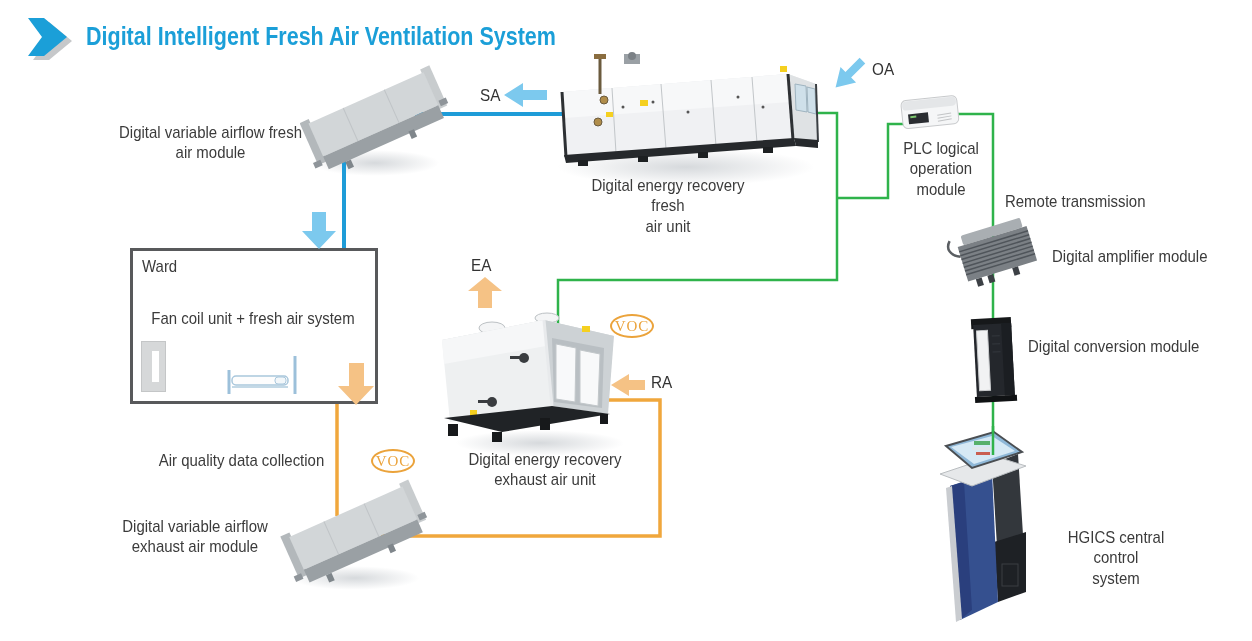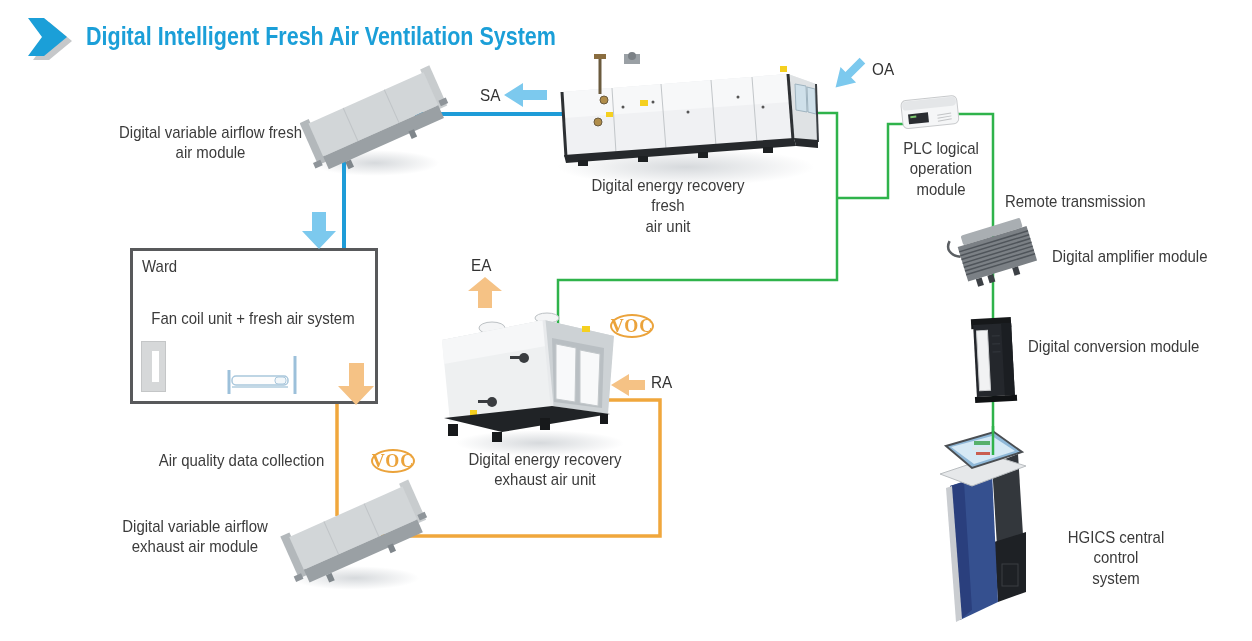--- a/index.html
+++ b/index.html
@@ -14,21 +14,21 @@
   .z1{z-index:1}.z4{z-index:4}
   .title{position:absolute;left:86px;top:22px;font-size:25px;font-weight:bold;
     color:var(--title-blue);white-space:nowrap;transform:scaleX(.86);transform-origin:left center;z-index:5}
   .chev{position:absolute;left:28px;top:18px;z-index:5}
   .cap{position:absolute;color:var(--text);font-size:17px;line-height:1.2;white-space:pre-line;
     text-align:center;transform:scaleX(.88);transform-origin:center;z-index:5}
   .cap.left{text-align:left;transform-origin:left center;white-space:nowrap}
   .flow{position:absolute;color:#333;font-size:17px;font-weight:500;z-index:5;transform:scaleX(.9);transform-origin:left center}
   .voc{position:absolute;width:44px;height:24px;border:2px solid var(--voc);border-radius:50%;
     display:flex;align-items:center;justify-content:center;color:var(--voc);
-    font-family:"Liberation Serif",serif;font-size:18px;font-weight:bold;letter-spacing:1px;z-index:5}
+    font-family:"Liberation Serif",serif;font-size:15px;font-weight:normal;letter-spacing:1px;z-index:5}
   .ward{position:absolute;left:130px;top:248px;width:248px;height:156px;border:3px solid var(--ward-border);background:#fff;z-index:1}
   .door{position:absolute;left:141px;top:341px;width:25px;height:51px;background:#d6d8d9;border:1px solid #c4c6c7;z-index:2}
   .door i{position:absolute;left:10px;top:9px;width:7px;height:31px;background:#fff;display:block}
   .img{position:absolute;z-index:2}
   .refl{position:absolute;z-index:0;background:radial-gradient(ellipse at center,rgba(120,130,140,.30),rgba(255,255,255,0) 70%)}
 </style>
 </head>
 <body>
 
 <div class="canvas">

